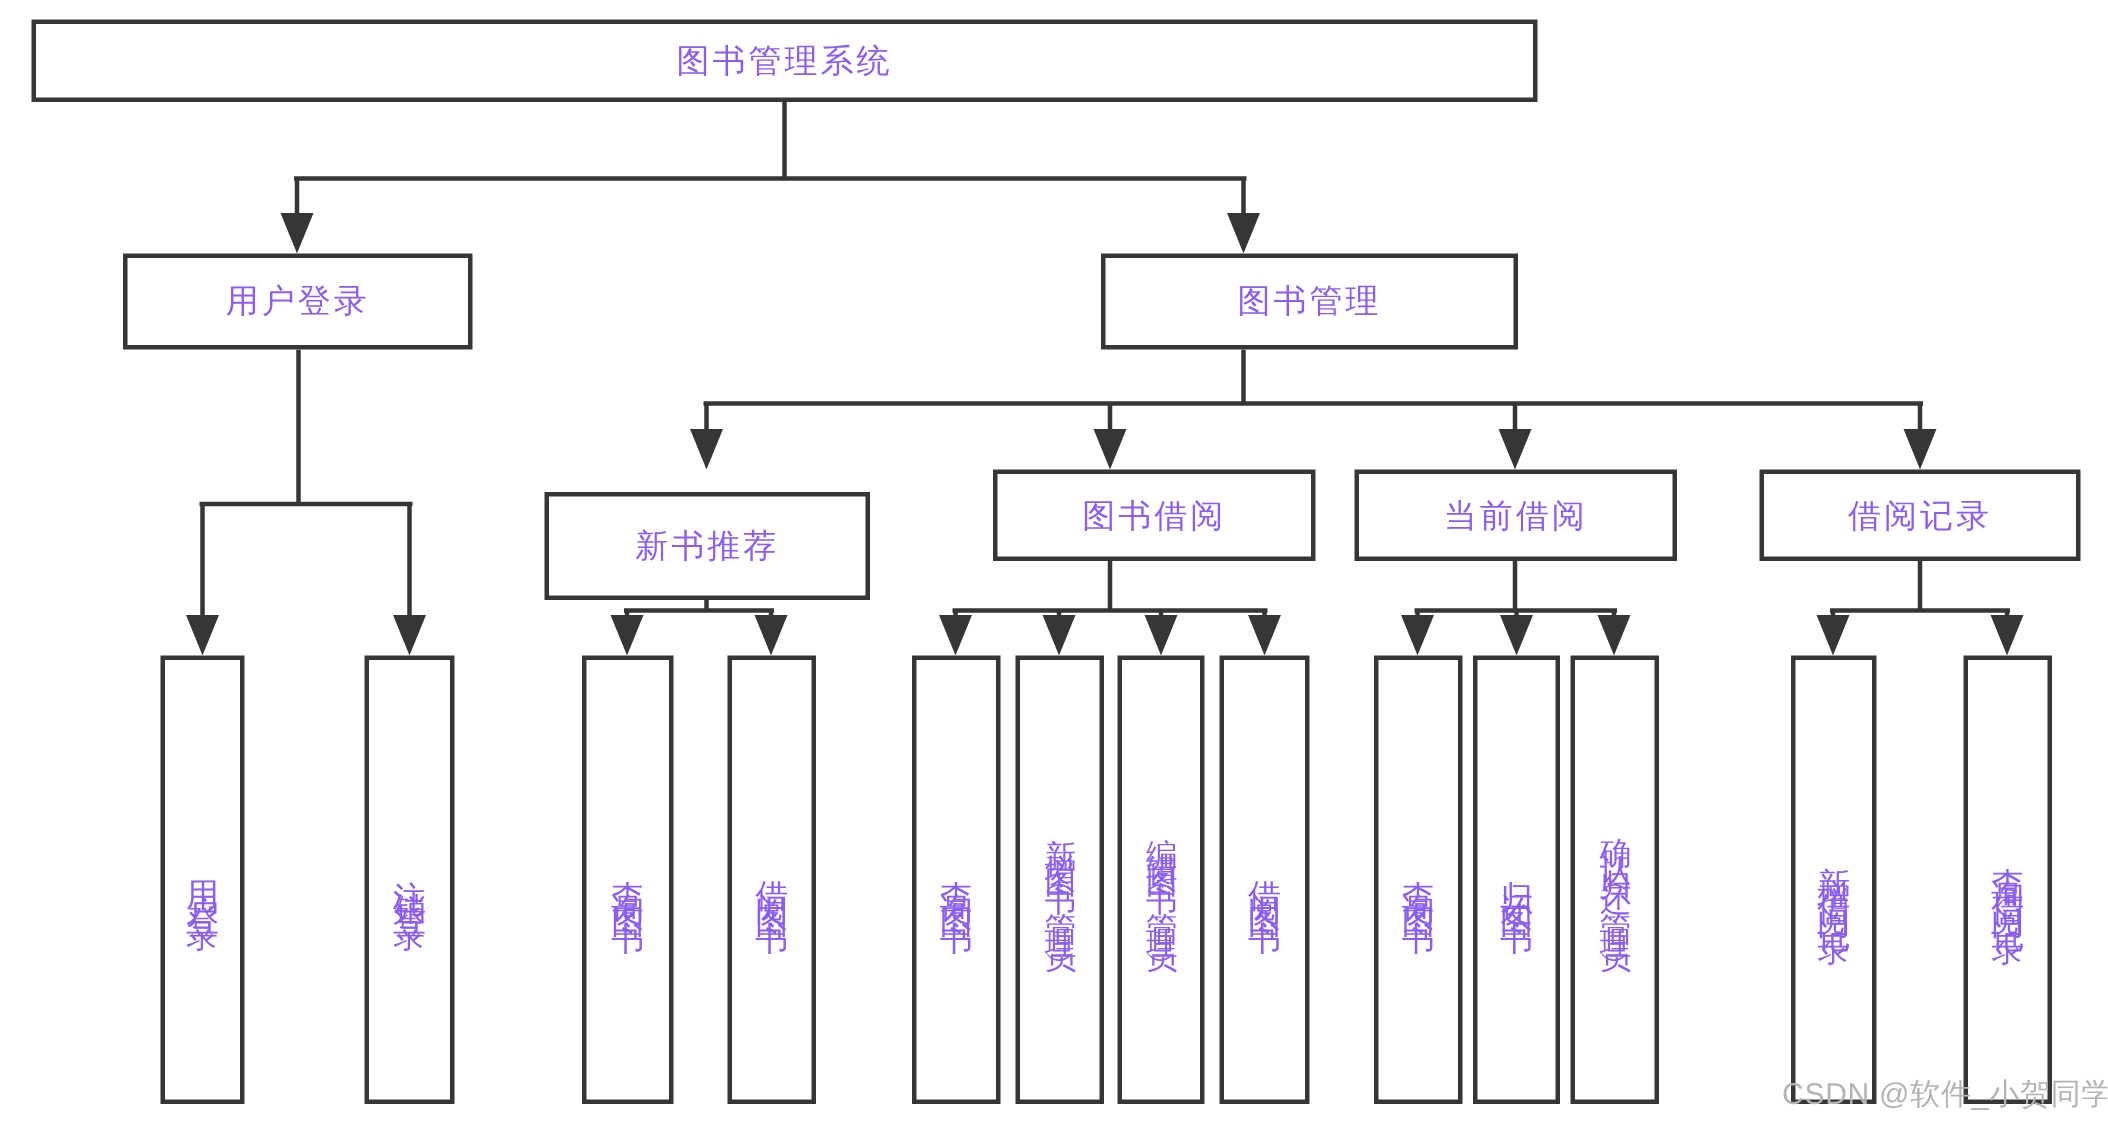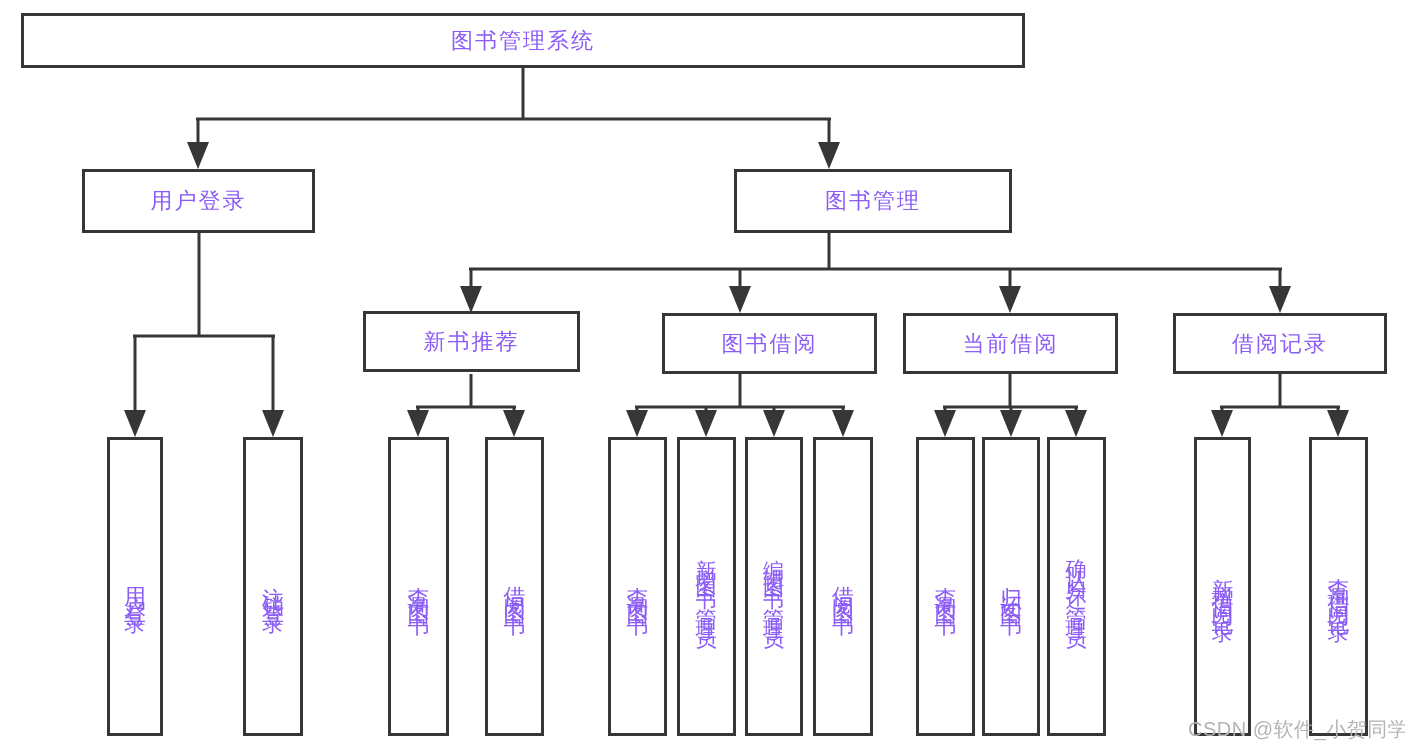--- a/index.html
+++ b/index.html
@@ -134,21 +134,21 @@
     <span>图书管理系统</span>
   </div>
 
   <div class="box h" style="left:82px; top:169px; width:233px; height:64px;">
     <span>用户登录</span>
   </div>
   <div class="box h" style="left:712px; top:169px; width:278px; height:64px;margin-left:22px;">
     <span>图书管理</span>
   </div>
 
-  <div class="box h" style="left:363px; top:311px; width:217px; height:61px;">
+  <div class="box h" style="left:363px; top:328px; width:217px; height:72px;">
     <span>新书推荐</span>
   </div>
   <div class="box h" style="left:662px; top:313px; width:215px; height:61px;">
     <span>图书借阅</span>
   </div>
   <div class="box h" style="left:903px; top:313px; width:215px; height:61px;">
     <span>当前借阅</span>
   </div>
   <div class="box h" style="left:1173px; top:313px; width:214px; height:61px;">
     <span>借阅记录</span>

